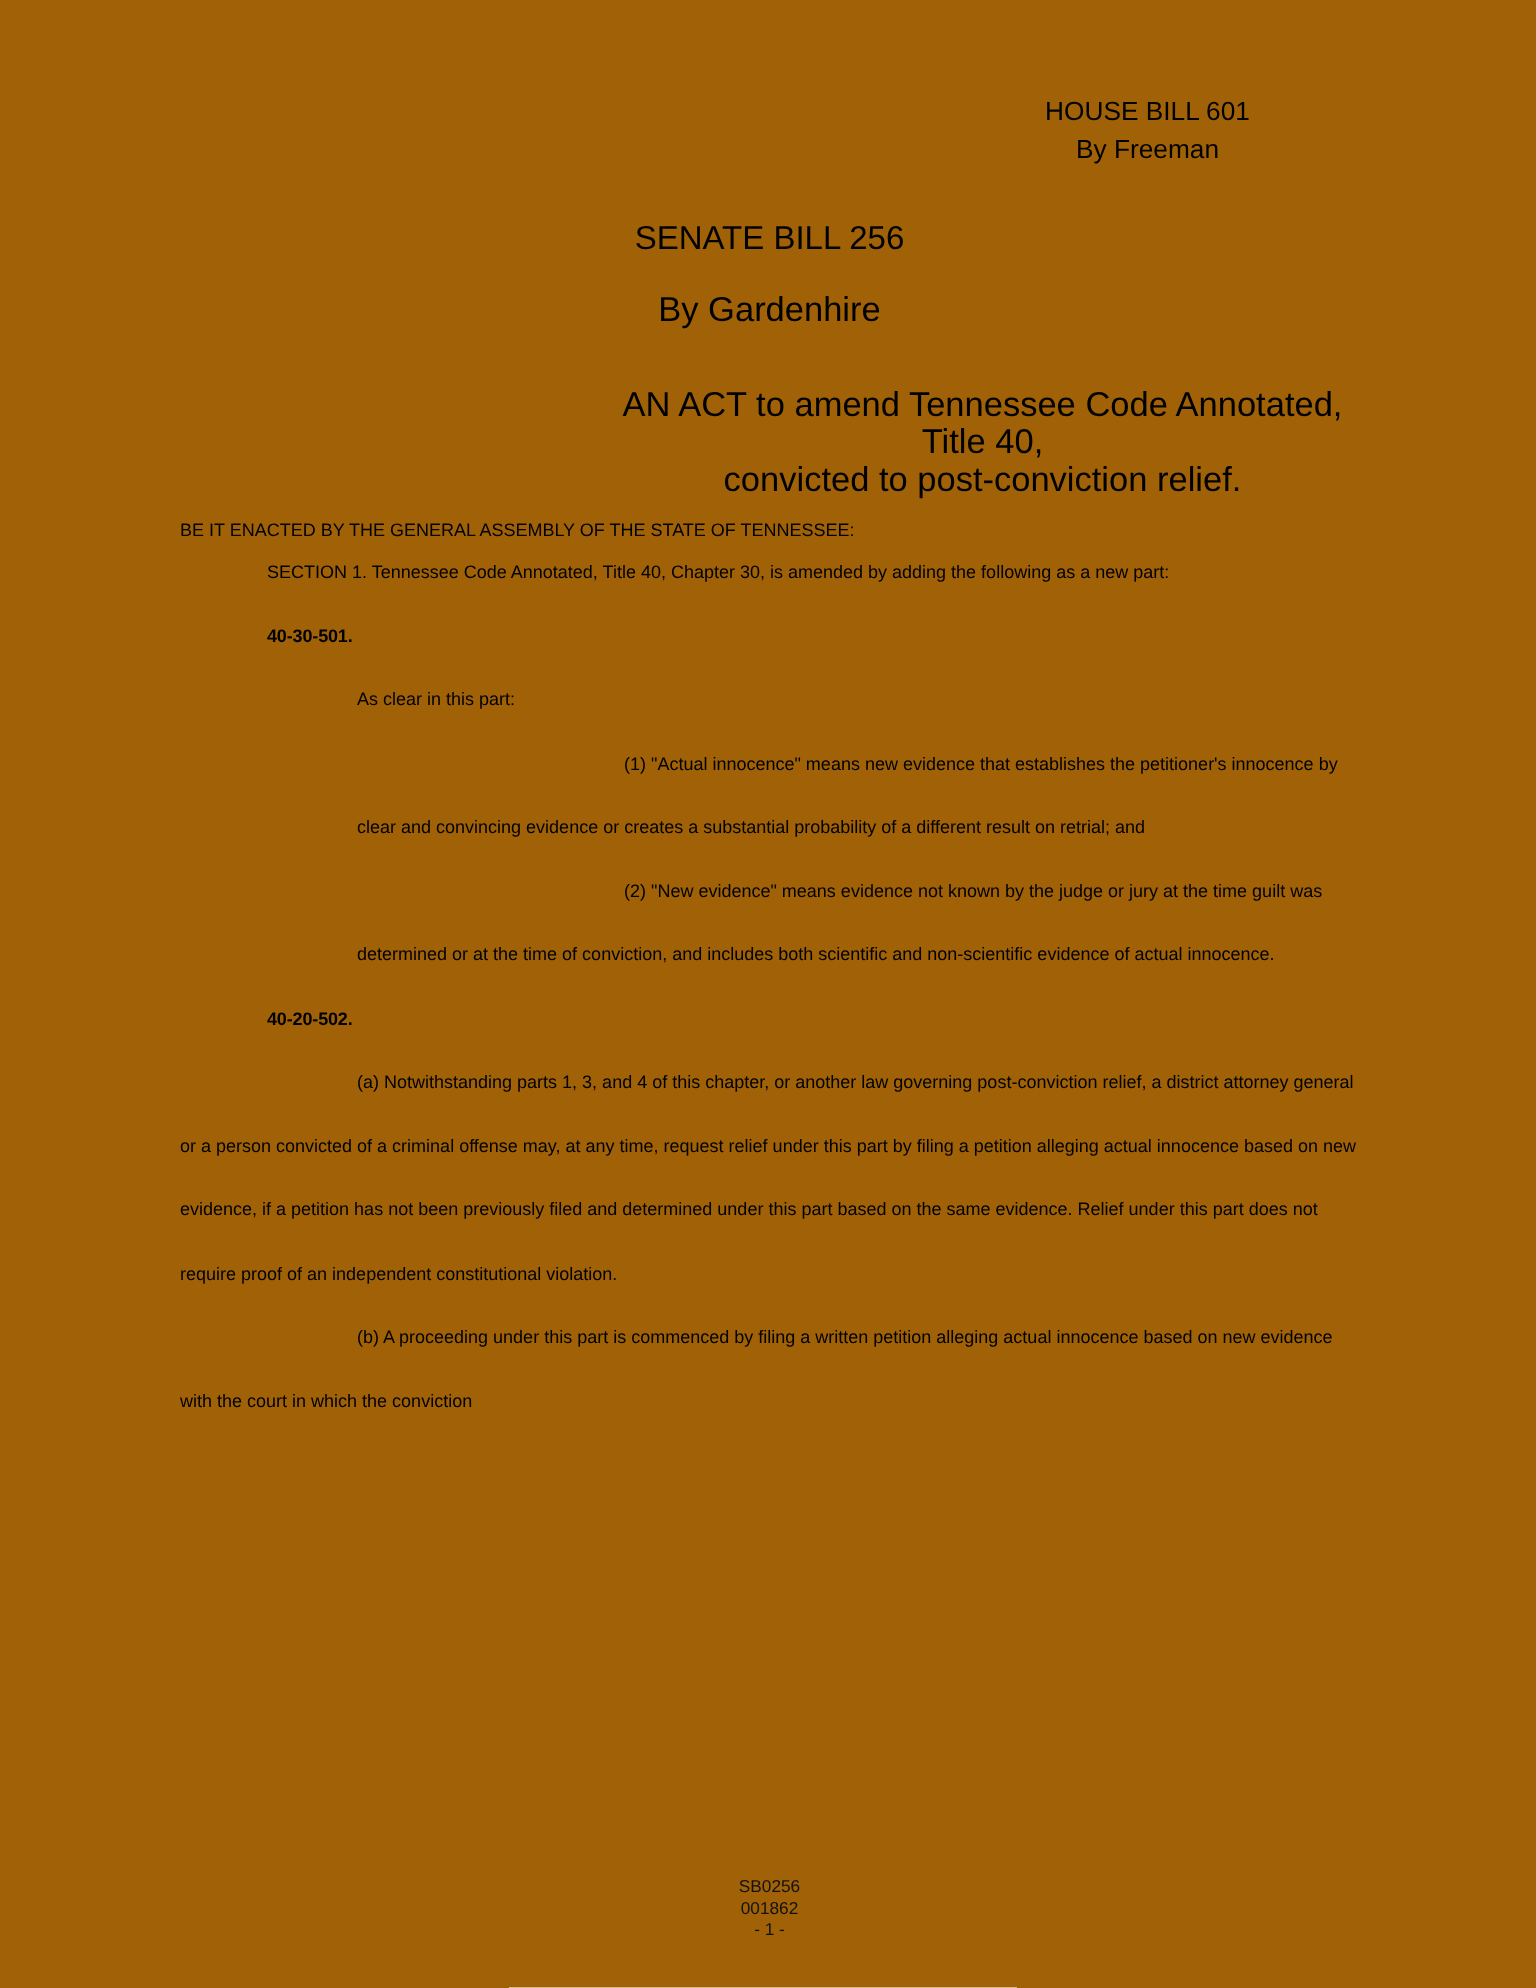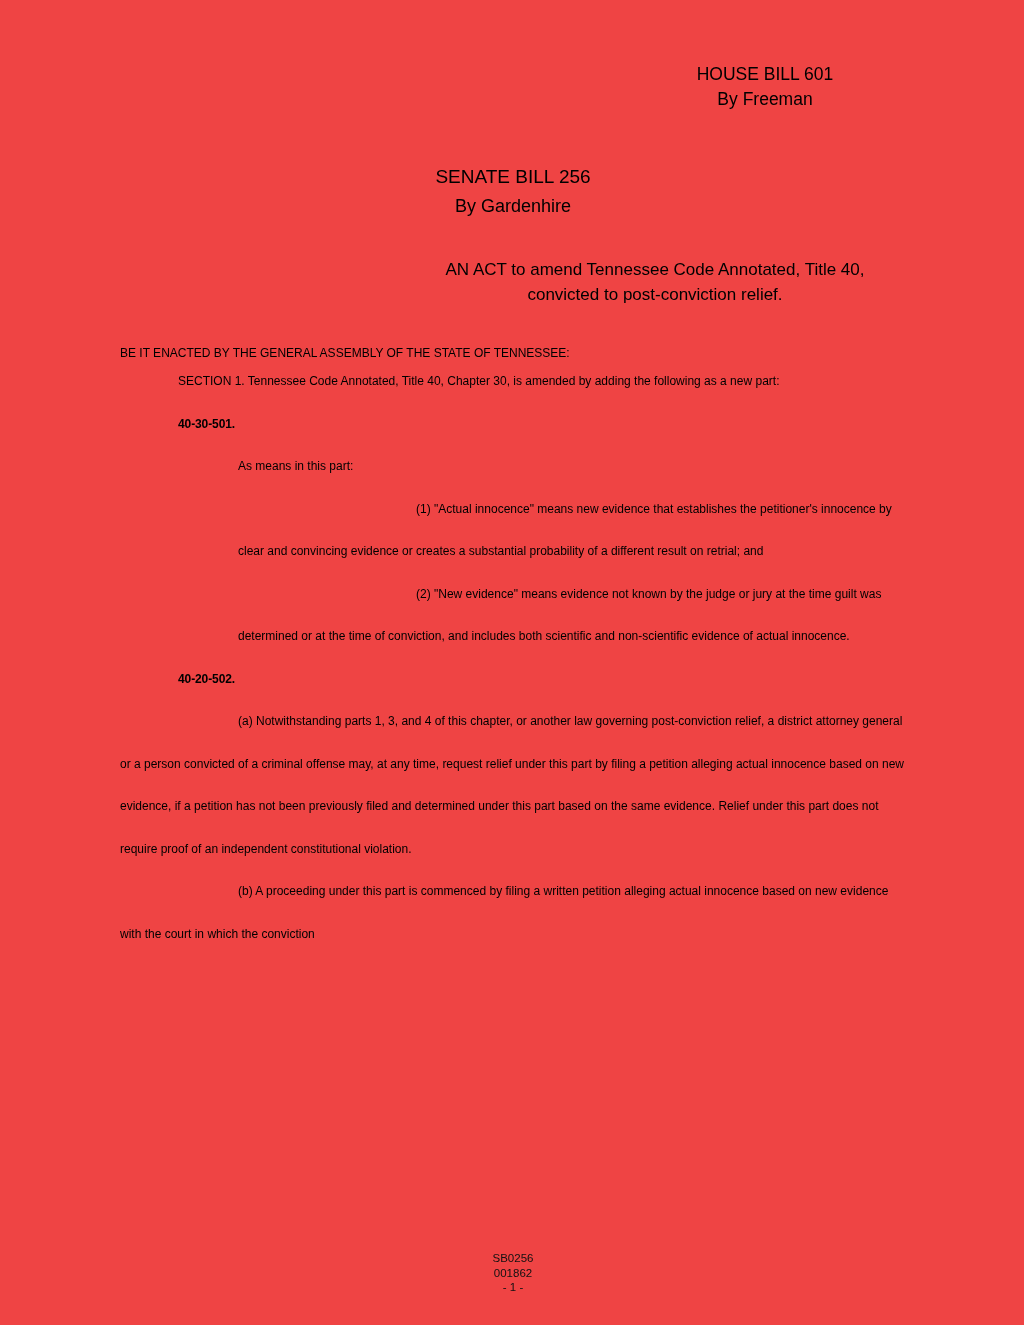--- a/index.html
+++ b/index.html
@@ -11,64 +11,64 @@
   body {
     font-family: "Liberation Sans", sans-serif;
     color: #000000;
     -webkit-font-smoothing: antialiased;
   }
 
   .page {
     position: relative;
     width: 1024px;
     height: 1325px;
-    background: #ef4444;
+    background: #a16207;
     overflow: hidden;
     box-sizing: border-box;
   }
 
   
   .bill-head {
     position: absolute;
     left: 600px;
     top: 62px;
     width: 330px;
     text-align: center;
     font-size: 17.5px;
     line-height: 25px;
   }
   .bill-head .line { display: block; white-space: pre; }
 
   .senate-block {
     position: absolute;
     left: 333px;
-    top: 164px;
+    top: 146px;
     width: 360px;
     text-align: center;
-    font-size: 19px;
+    font-size: 22px;
     line-height: 25px;
   }
   .senate-sponsor {
     position: absolute;
     left: 333px;
     top: 194px;
     width: 360px;
     text-align: center;
-    font-size: 18px;
+    font-size: 23px;
     line-height: 25px;
   }
 
   
   .act-caption {
     position: absolute;
     left: 400px;
     top: 257px;
     width: 510px;
     text-align: center;
-    font-size: 17px;
+    font-size: 23px;
     line-height: 25px;
   }
   .act-caption .line { display: block; }
 
   
   .enacting {
     position: absolute;
     left: 120px;
     top: 317px;
     width: 790px;
@@ -139,21 +139,21 @@
   </div>
 
   <div class="enacting">BE IT ENACTED BY THE GENERAL ASSEMBLY OF THE STATE OF TENNESSEE:</div>
 
   <div class="body-text">
 
     <p class="para ind-58">SECTION 1.  Tennessee Code Annotated, Title 40, Chapter 30, is amended by adding the following as a new part:</p>
 
     <p class="sec-head">40-30-501.</p>
 
-    <p class="para ind-118">As means in this part:</p>
+    <p class="para ind-118">As clear in this part:</p>
 
     <p class="para ind-178 pad-118">(1)  "Actual innocence" means new evidence that establishes the petitioner's innocence by clear and convincing evidence or creates a substantial probability of a different result on retrial; and</p>
 
     <p class="para ind-178 pad-118">(2)  "New evidence" means evidence not known by the judge or jury at the time guilt was determined or at the time of conviction, and includes both scientific and non-scientific evidence of actual innocence.</p>
 
     <p class="sec-head">40-20-502.</p>
 
     <p class="para ind-118">(a)  Notwithstanding parts 1, 3, and 4 of this chapter, or another law governing post-conviction relief, a district attorney general or a person convicted of a criminal offense may, at any time, request relief under this part by filing a petition alleging actual innocence based on new evidence, if a petition has not been previously filed and determined under this part based on the same evidence.  Relief under this part does not require proof of an independent constitutional violation.</p>
 
     <p class="para ind-118">(b)  A proceeding under this part is commenced by filing a written petition alleging actual innocence based on new evidence with the court in which the conviction</p>

